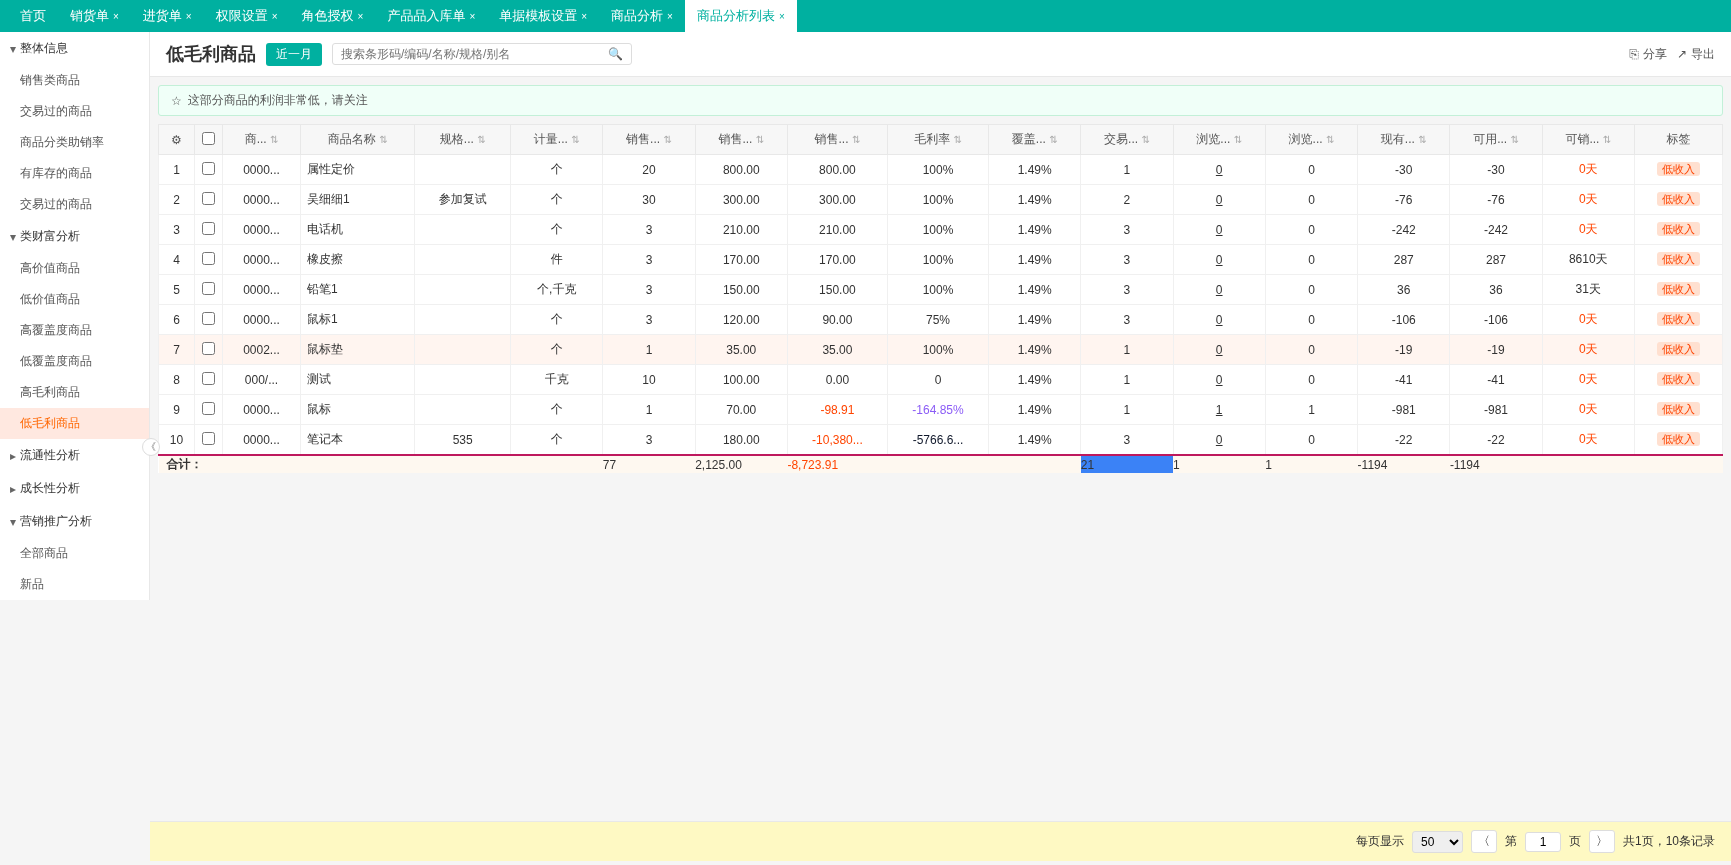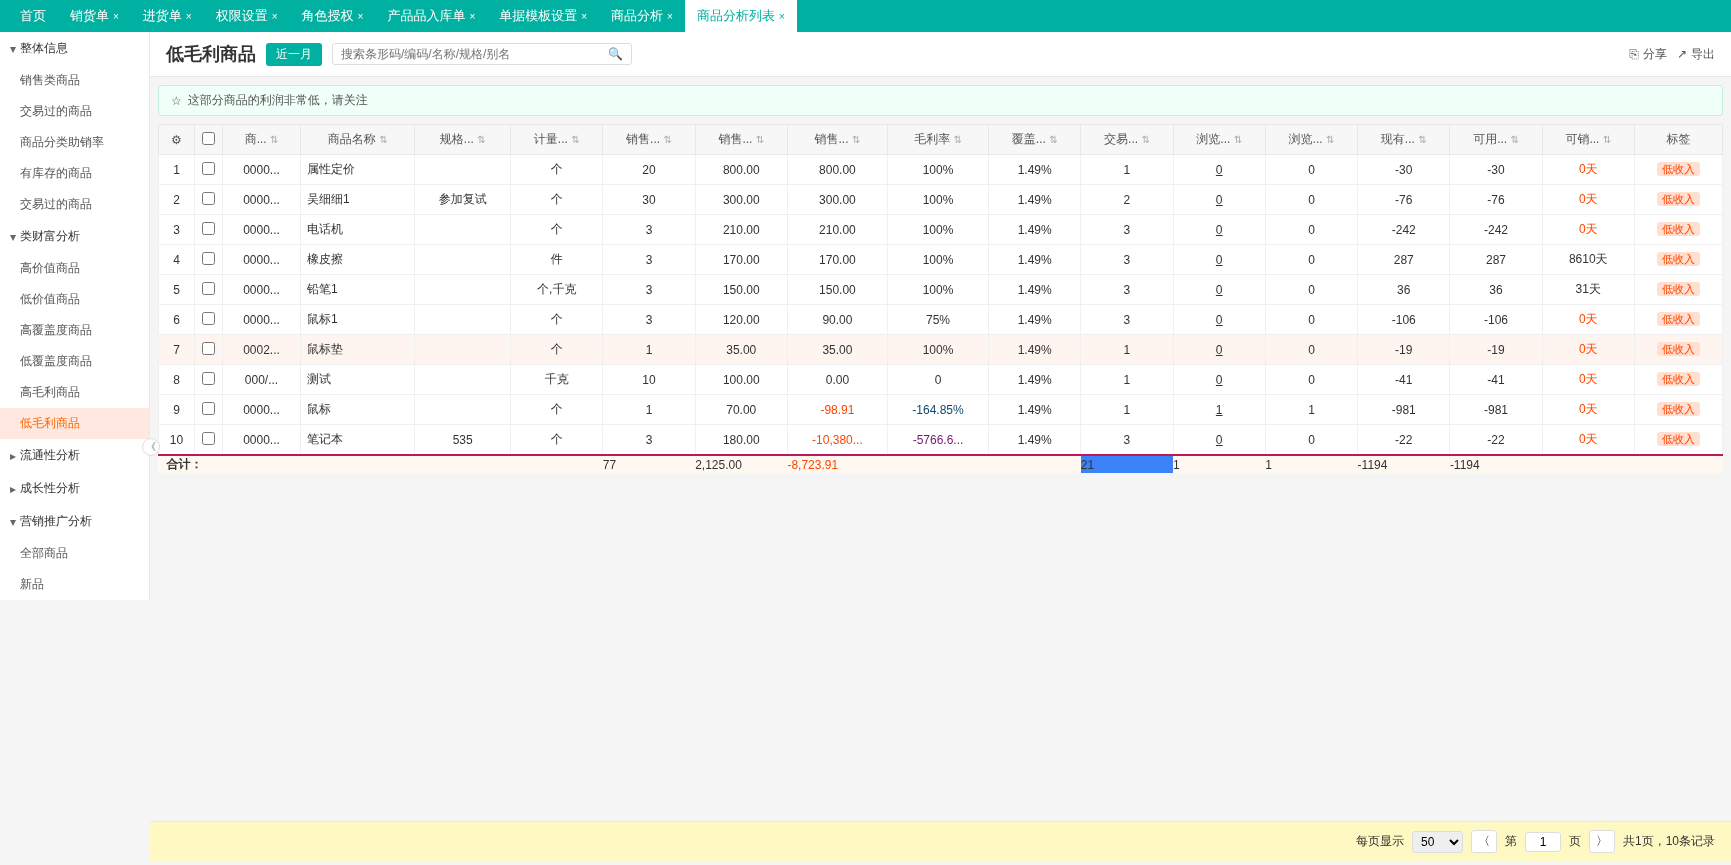--- a/index.html
+++ b/index.html
@@ -519,41 +519,41 @@
             <tr>
       <td>9</td>
       <td><input type="checkbox" style=""></td>
       <td>0000...</td>
       <td class="text-left">鼠标</td>
       <td></td>
       <td>个</td>
       <td>1</td>
       <td>70.00</td>
       <td style="color:#ff4400;">-98.91</td>
-      <td style="color:#0c4a6e;">-164.85%</td>
+      <td style="color:#8b5cf6;">-164.85%</td>
       <td>1.49%</td>
       <td>1</td>
       <td><span class="underline">1</span></td>
       <td>1</td>
       <td>-981</td>
       <td>-981</td>
       <td style="color:#ff4400;">0天</td>
       <td><span class="tag-low-income">低收入</span></td>
     </tr>
             <tr>
       <td>10</td>
       <td><input type="checkbox" style=""></td>
       <td>0000...</td>
       <td class="text-left">笔记本</td>
       <td>535</td>
       <td>个</td>
       <td>3</td>
       <td>180.00</td>
       <td style="color:#ff4400;">-10,380...</td>
-      <td style="color:#701a75;">-5766.6...</td>
+      <td style="color:#0f172a;">-5766.6...</td>
       <td>1.49%</td>
       <td>3</td>
       <td><span class="underline">0</span></td>
       <td>0</td>
       <td>-22</td>
       <td>-22</td>
       <td style="color:#ff4400;">0天</td>
       <td><span class="tag-low-income">低收入</span></td>
     </tr>
           </tbody>

